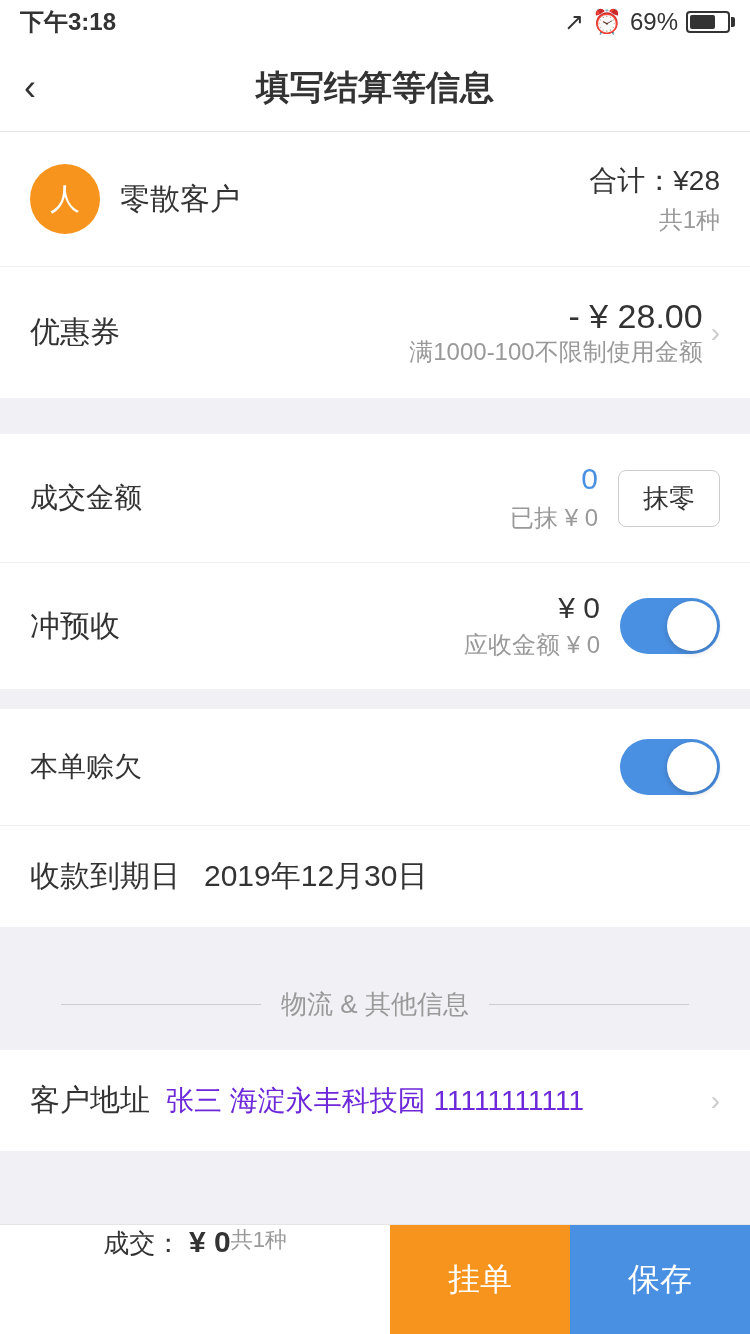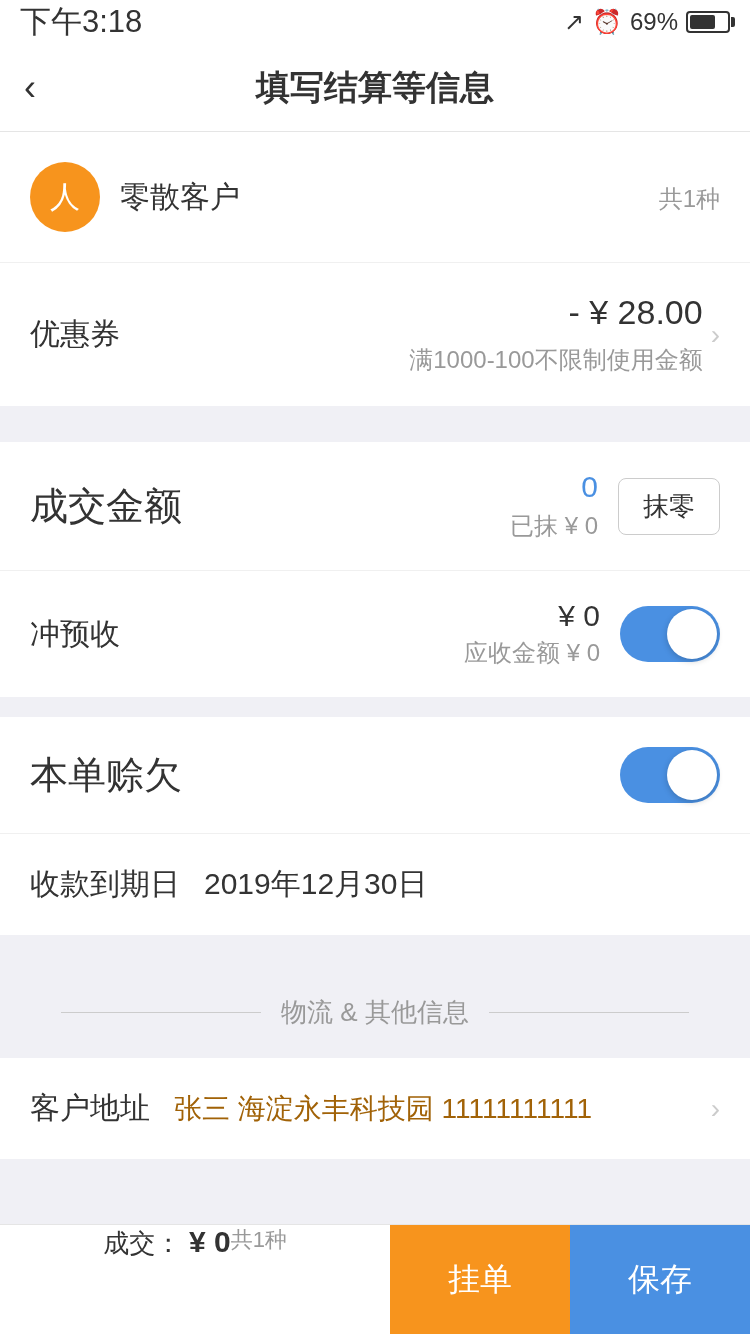--- a/index.html
+++ b/index.html
@@ -19,21 +19,21 @@
       height: 44px;
       background: #fff;
       display: flex;
       align-items: center;
       justify-content: space-between;
       padding: 0 20px;
       font-size: 24px;
       font-weight: 500;
     }
     .status-left { display: flex; align-items: center; gap: 10px; }
-    .status-center { font-size: 31px; font-weight: 400; }
+    .status-center { font-size: 24px; font-weight: 700; }
     .status-right { display: flex; align-items: center; gap: 8px; font-size: 24px; }
     .battery {
       width: 44px; height: 22px; border: 2px solid #333; border-radius: 4px;
       position: relative; display: inline-flex; align-items: center; padding: 2px;
     }
     .battery::after {
       content: ''; position: absolute; right: -7px; top: 50%; transform: translateY(-50%);
       width: 4px; height: 10px; background: #333; border-radius: 0 2px 2px 0;
     }
     .battery-fill { width: 69%; height: 100%; background: #333; border-radius: 2px; }
@@ -88,38 +88,38 @@
       display: flex;
       align-items: center;
       justify-content: space-between;
       padding: 30px 30px;
       background: #fff;
       border-top: 1px solid #f0f0f0;
     }
     .coupon-label { font-size: 30px; color: #333; }
     .coupon-right { text-align: right; }
     .coupon-amount { font-size: 34px; color: #333; font-weight: 500; text-align: right; }
-    .coupon-desc { font-size: 24px; color: #999; margin-top: 12px; }
+    .coupon-desc { font-size: 24px; color: #999; margin-top: 0; }
     .chevron { color: #ccc; font-size: 28px; margin-left: 8px; }
 
     
     .section-divider { height: 20px; background: #f0f0f5; }
 
     
     .form-section { background: #fff; }
     .form-row {
       display: flex;
       align-items: center;
       justify-content: space-between;
       padding: 28px 30px;
       border-bottom: 1px solid #f0f0f0;
       min-height: 90px;
     }
     .form-row:last-child { border-bottom: none; }
-    .form-label { font-size: 38px; color: #333; }
+    .form-label { font-size: 28px; color: #333; }
     .form-right { display: flex; align-items: center; gap: 20px; }
     .form-value { font-size: 30px; color: #4a90e2; }
     .form-sub { font-size: 24px; color: #999; margin-top: 6px; }
 
     
     .btn-round-zero {
       border: 1px solid #ccc;
       background: #fff;
       border-radius: 8px;
       padding: 10px 24px;
@@ -198,21 +198,21 @@
 
     
     .address-row {
       display: flex;
       align-items: center;
       padding: 30px 30px;
       background: #fff;
       justify-content: space-between;
     }
     .address-label { font-size: 30px; color: #333; flex-shrink: 0; }
-    .address-value { font-size: 28px; color: #a16207; flex: 1; margin: 0 24px; }
+    .address-value { font-size: 28px; color: #6d28d9; flex: 1; margin: 0 16px; }
     .address-chevron { color: #ccc; font-size: 28px; }
 
     
     .bottom-bar {
       position: fixed;
       bottom: 0; left: 0;
       width: 750px;
       height: 110px;
       background: #fff;
       display: flex;
@@ -274,20 +274,21 @@
 
 <div class="content">
 
   <div class="card">
     <div class="customer-row">
       <div class="customer-left">
         <div class="avatar">人</div>
         <span class="customer-name">零散客户</span>
       </div>
       <div class="customer-right">
+        <div class="total-label">合计：¥28</div>
         <div class="total-count">共1种</div>
       </div>
     </div>
 
     <div class="coupon-row">
       <span class="coupon-label">优惠券</span>
       <div style="display:flex;align-items:center;">
         <div class="coupon-right">
           <div class="coupon-amount">- ¥ 28.00</div>
           <div class="coupon-desc">满1000-100不限制使用金额</div>

